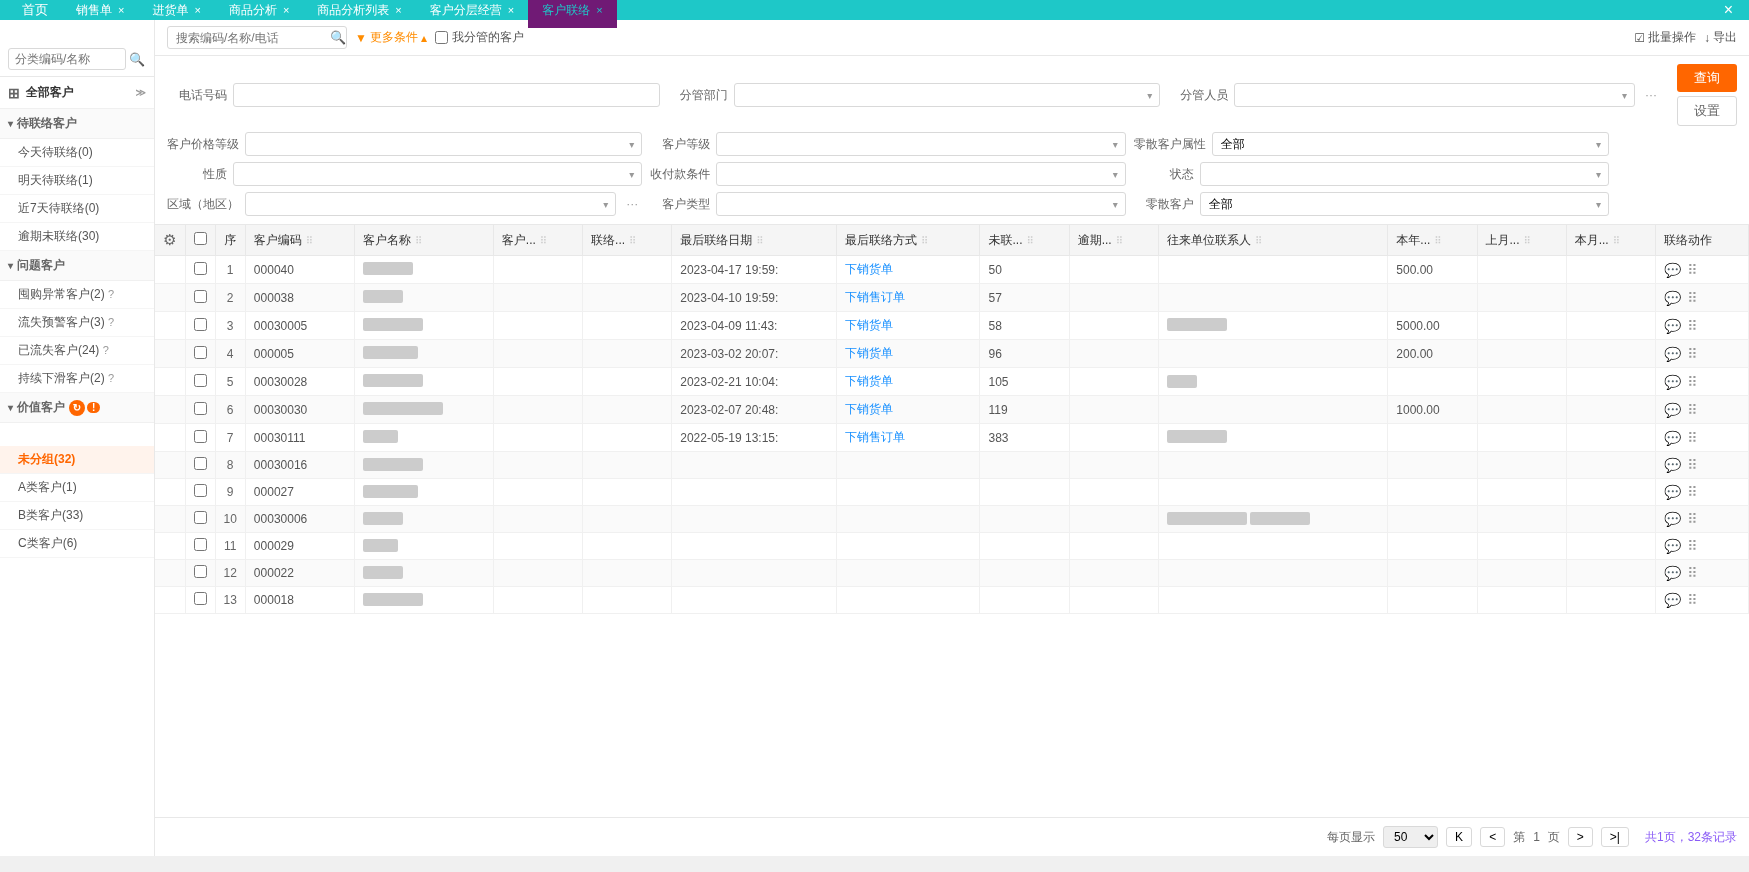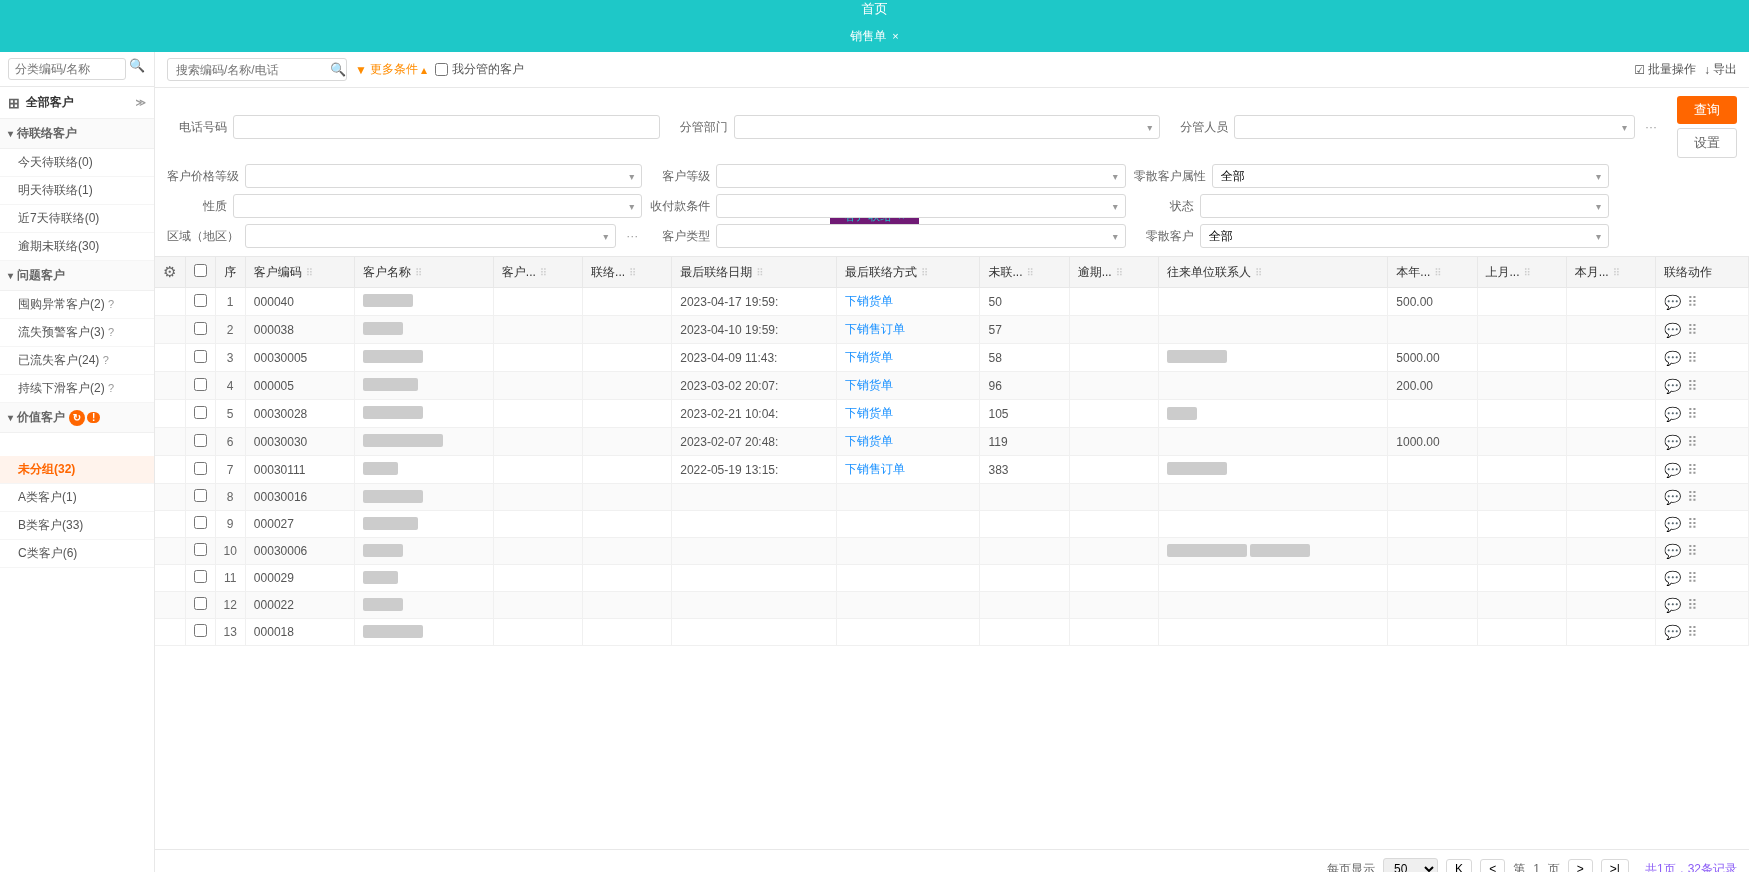--- a/index.html
+++ b/index.html
@@ -1,31 +1,31 @@
 <!DOCTYPE html>
 <html><head>
   <meta charset="utf-8">
   <style>
     * { box-sizing: border-box; margin: 0; padding: 0; font-family: 'Microsoft YaHei', Arial, sans-serif; font-size: 12px; }
     body { background: #f0f0f0; overflow: hidden; width: 1749px; height: 872px; }
     
     
-    .top-nav { display: flex; align-items: center; background: #1ec8c8; height: 52px; padding: 0 8px; gap: 0; flex-direction: column; }
+    .top-nav { display: flex; align-items: center; background: #1ec8c8; height: 20px; padding: 0 8px; gap: 0; }
     .nav-tab { padding: 16px 14px; height: 36px; display: flex; align-items: center; color: white; cursor: pointer; font-size: 13px; position: relative; white-space: nowrap; }
     .nav-tab.active { background: #701a75; color: #1ec8c8; }
     .nav-tab .close-x { margin-left: 6px; font-size: 11px; color: inherit; }
     .nav-home { padding: 0 14px; height: 36px; display: flex; align-items: center; color: white; font-size: 13px; cursor: pointer; }
     .nav-close-btn { margin-left: auto; color: white; cursor: pointer; font-size: 16px; padding: 0 8px; }
 
     
     .main-layout { display: flex; height: calc(872px - 36px); }
 
     
     .sidebar { width: 155px; background: white; border-right: 1px solid #e8e8e8; display: flex; flex-direction: column; overflow-y: auto; flex-shrink: 0; }
-    .sidebar-search { padding: 6px 8px; border-bottom: 1px solid #e8e8e8; display: flex; gap: 4px; }
+    .sidebar-search { padding: 6px 8px; border-bottom: 1px solid #e8e8e8; display: flex; align-items: center; gap: 4px; margin-top: 22px; }
     .sidebar-search input { border: 1px solid #d9d9d9; border-radius: 3px; padding: 3px 6px; width: 100%; font-size: 12px; outline: none; }
     .sidebar-search-icon { color: #999; font-size: 13px; }
     .sidebar-all-customers { display: flex; align-items: center; gap: 6px; padding: 7px 8px; font-weight: bold; color: #333; cursor: pointer; border-bottom: 1px solid #f0f0f0; }
     .sidebar-all-customers .grid-icon { font-size: 14px; color: #666; }
     .collapse-arrow { margin-left: auto; color: #999; font-size: 10px; }
     .sidebar-group-header { display: flex; align-items: center; padding: 6px 8px; color: #666; font-weight: bold; cursor: pointer; background: #fafafa; border-bottom: 1px solid #f0f0f0; }
     .sidebar-group-header .arrow { margin-right: 4px; font-size: 10px; }
     .sidebar-item { padding: 5px 8px 5px 18px; color: #555; cursor: pointer; border-bottom: 1px solid #f5f5f5; }
     .sidebar-item-highlight { background: #fff3ec !important; color: #ff6600 !important; font-weight: bold; margin-top: 23px; }
 

